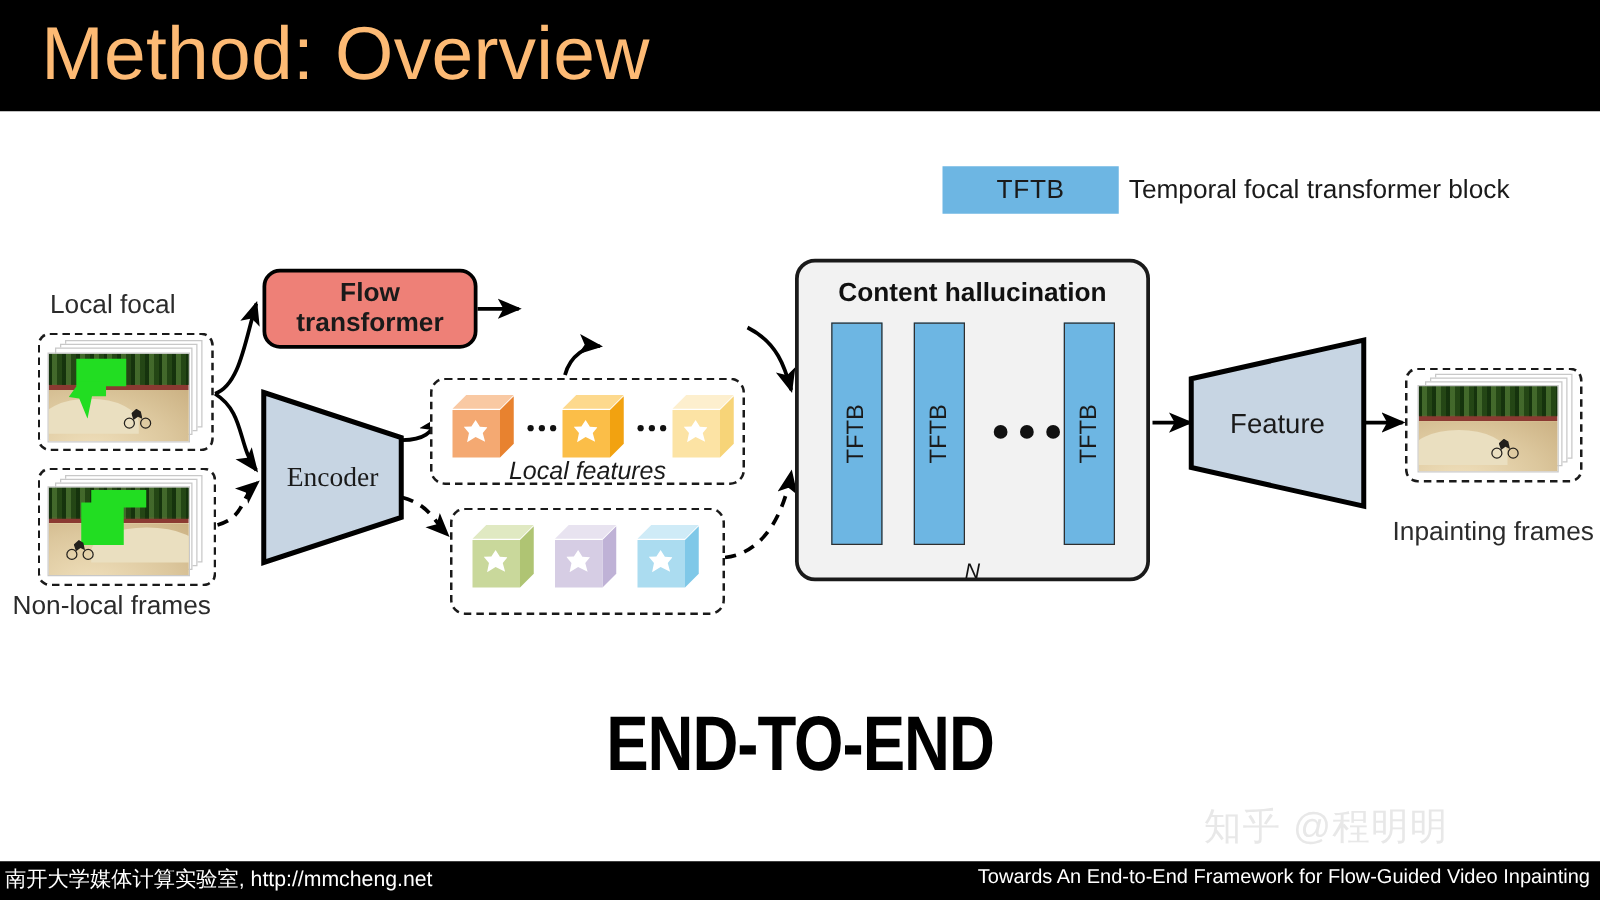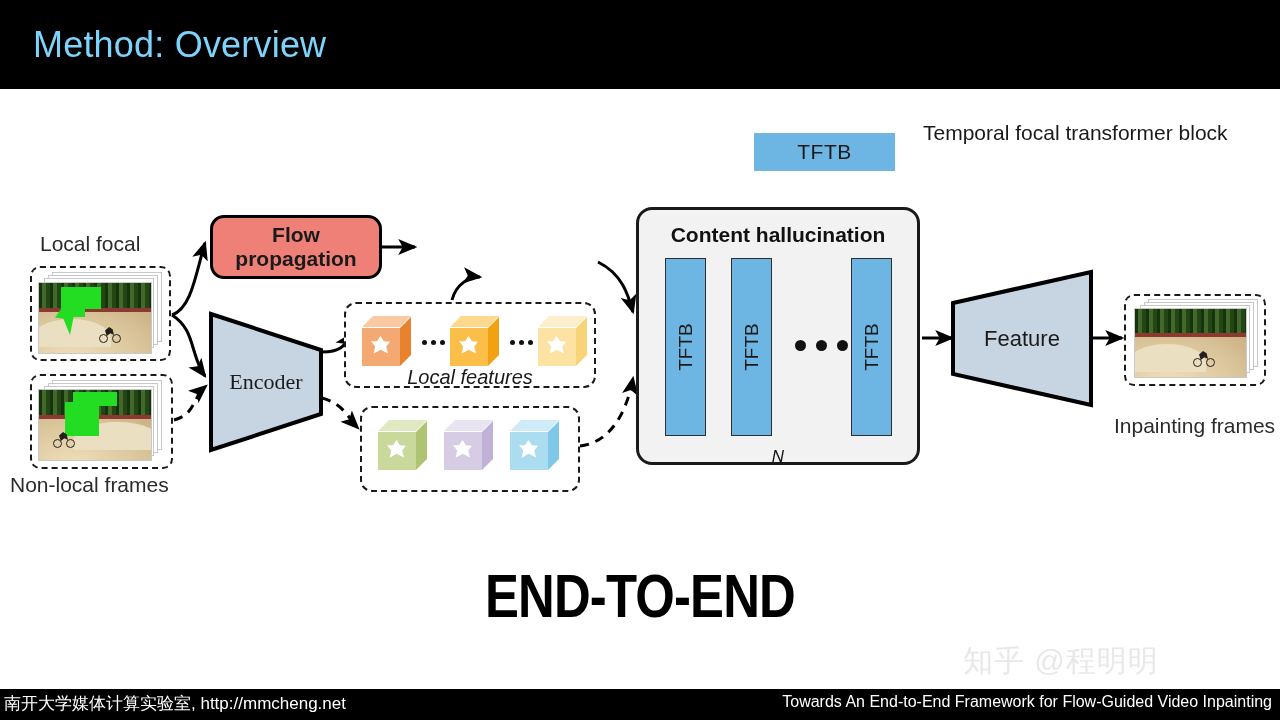--- a/index.html
+++ b/index.html
@@ -17,43 +17,42 @@
     overflow: hidden;
   }
 
   
   .title-bar {
     position: absolute; left: 0; top: 0;
     width: 1280px; height: 89px;
     background: #000000;
   }
   .title-text {
-    position: absolute; left: 33px; top: 24px;
-    font-size: 36px;
-    color: #7dd3fc;
+    position: absolute; left: 33px; top: 8px;
+    font-size: 60px;
+    color: #fdba74;
     font-weight: 400;
     letter-spacing: 0.2px;
     white-space: nowrap;
   }
 
   
   .legend-box {
     position: absolute; left: 754px; top: 133px;
     width: 141px; height: 38px;
     background: #6DB6E3;
     display: flex; align-items: center; justify-content: center;
   }
   .legend-box-label {
     font-size: 21px; color: #1a1a1a; letter-spacing: 0.5px;
   }
   .legend-text {
-    position: absolute; left: 903px; top: 121px;
+    position: absolute; left: 903px; top: 140px;
     font-size: 21px; color: #1a1a1a;
     white-space: nowrap;
-    margin-left: 20px;
   }
 
   
   .plain-label {
     position: absolute;
     font-size: 21px;
     color: #2b2b2b;
     white-space: nowrap;
   }
 
@@ -369,21 +368,21 @@
             <div class="body"></div>
           </div>
         </div>
       </div>
     </div>
   </div>
   <div class="plain-label" style="left:10px; top:473px;">Non-local frames</div>
 
   <div class="proc-box" style="left:210px; top:215px; width:172px; height:64px; background:#EE8077;">
     <div>Flow</div>
-    <div>propagation</div>
+    <div>transformer</div>
   </div>
 
 
   <div class="trap" style="left:208px; top:311px; width:116px; height:142px;font-family:Liberation Serif, serif;">
     <svg width="116" height="142" viewBox="0 0 116 142">
       <polygon points="3,3 113,39 113,103 3,139" fill="#C7D5E3" stroke="#000" stroke-width="4"></polygon>
     </svg>
     <span class="trap-label">Encoder</span>
   </div>
 

